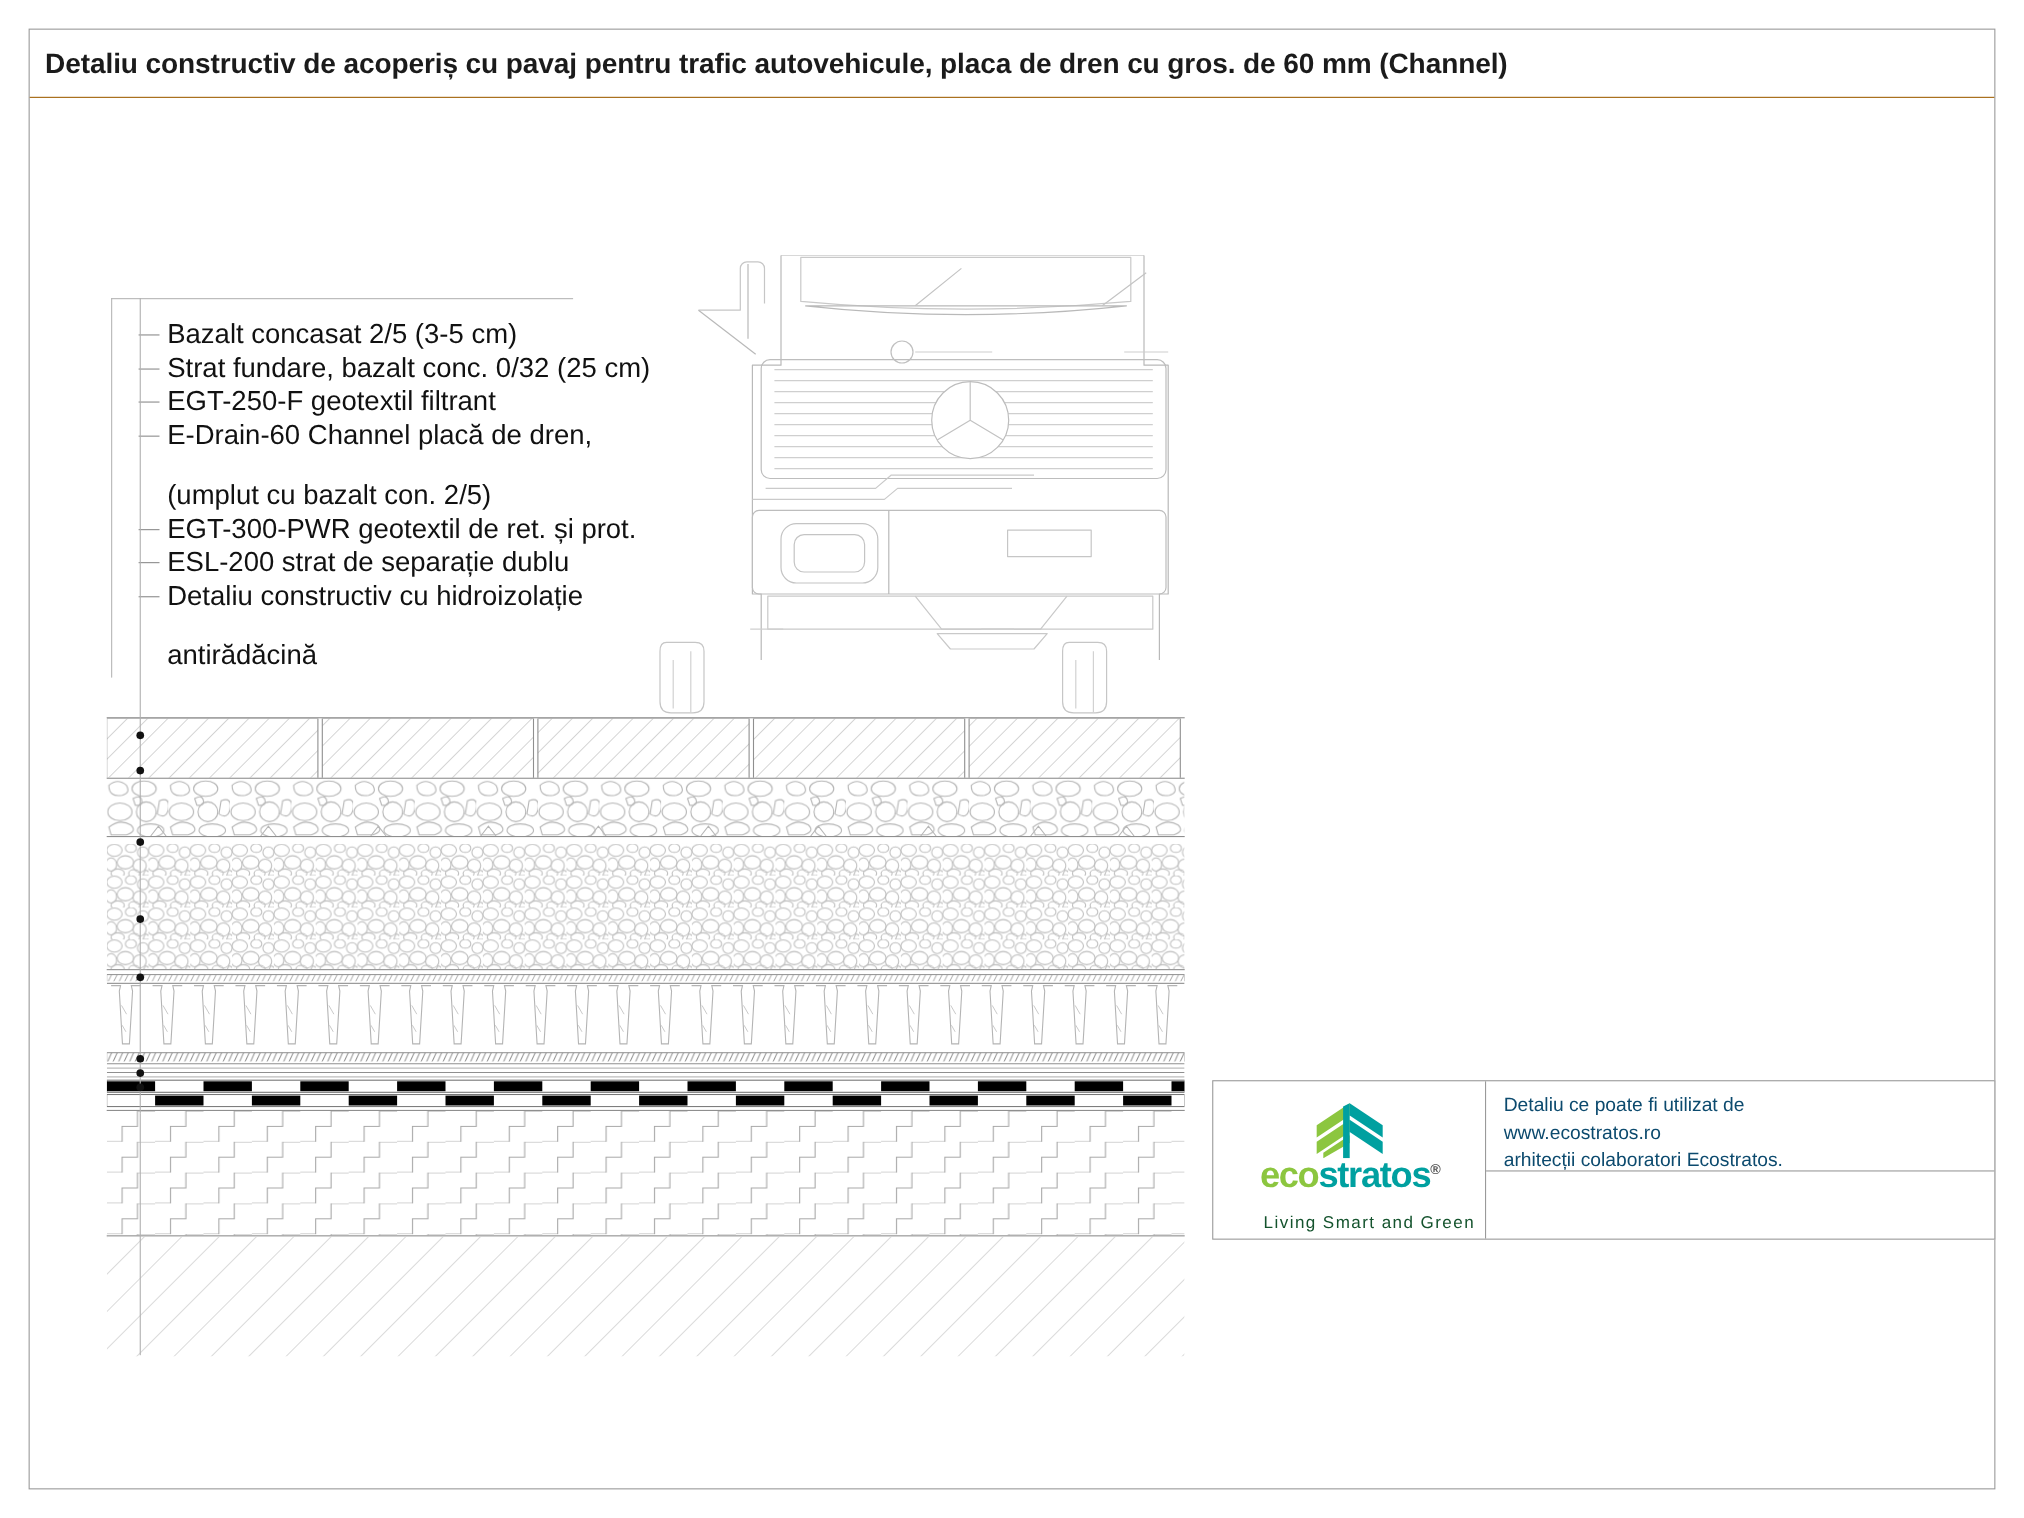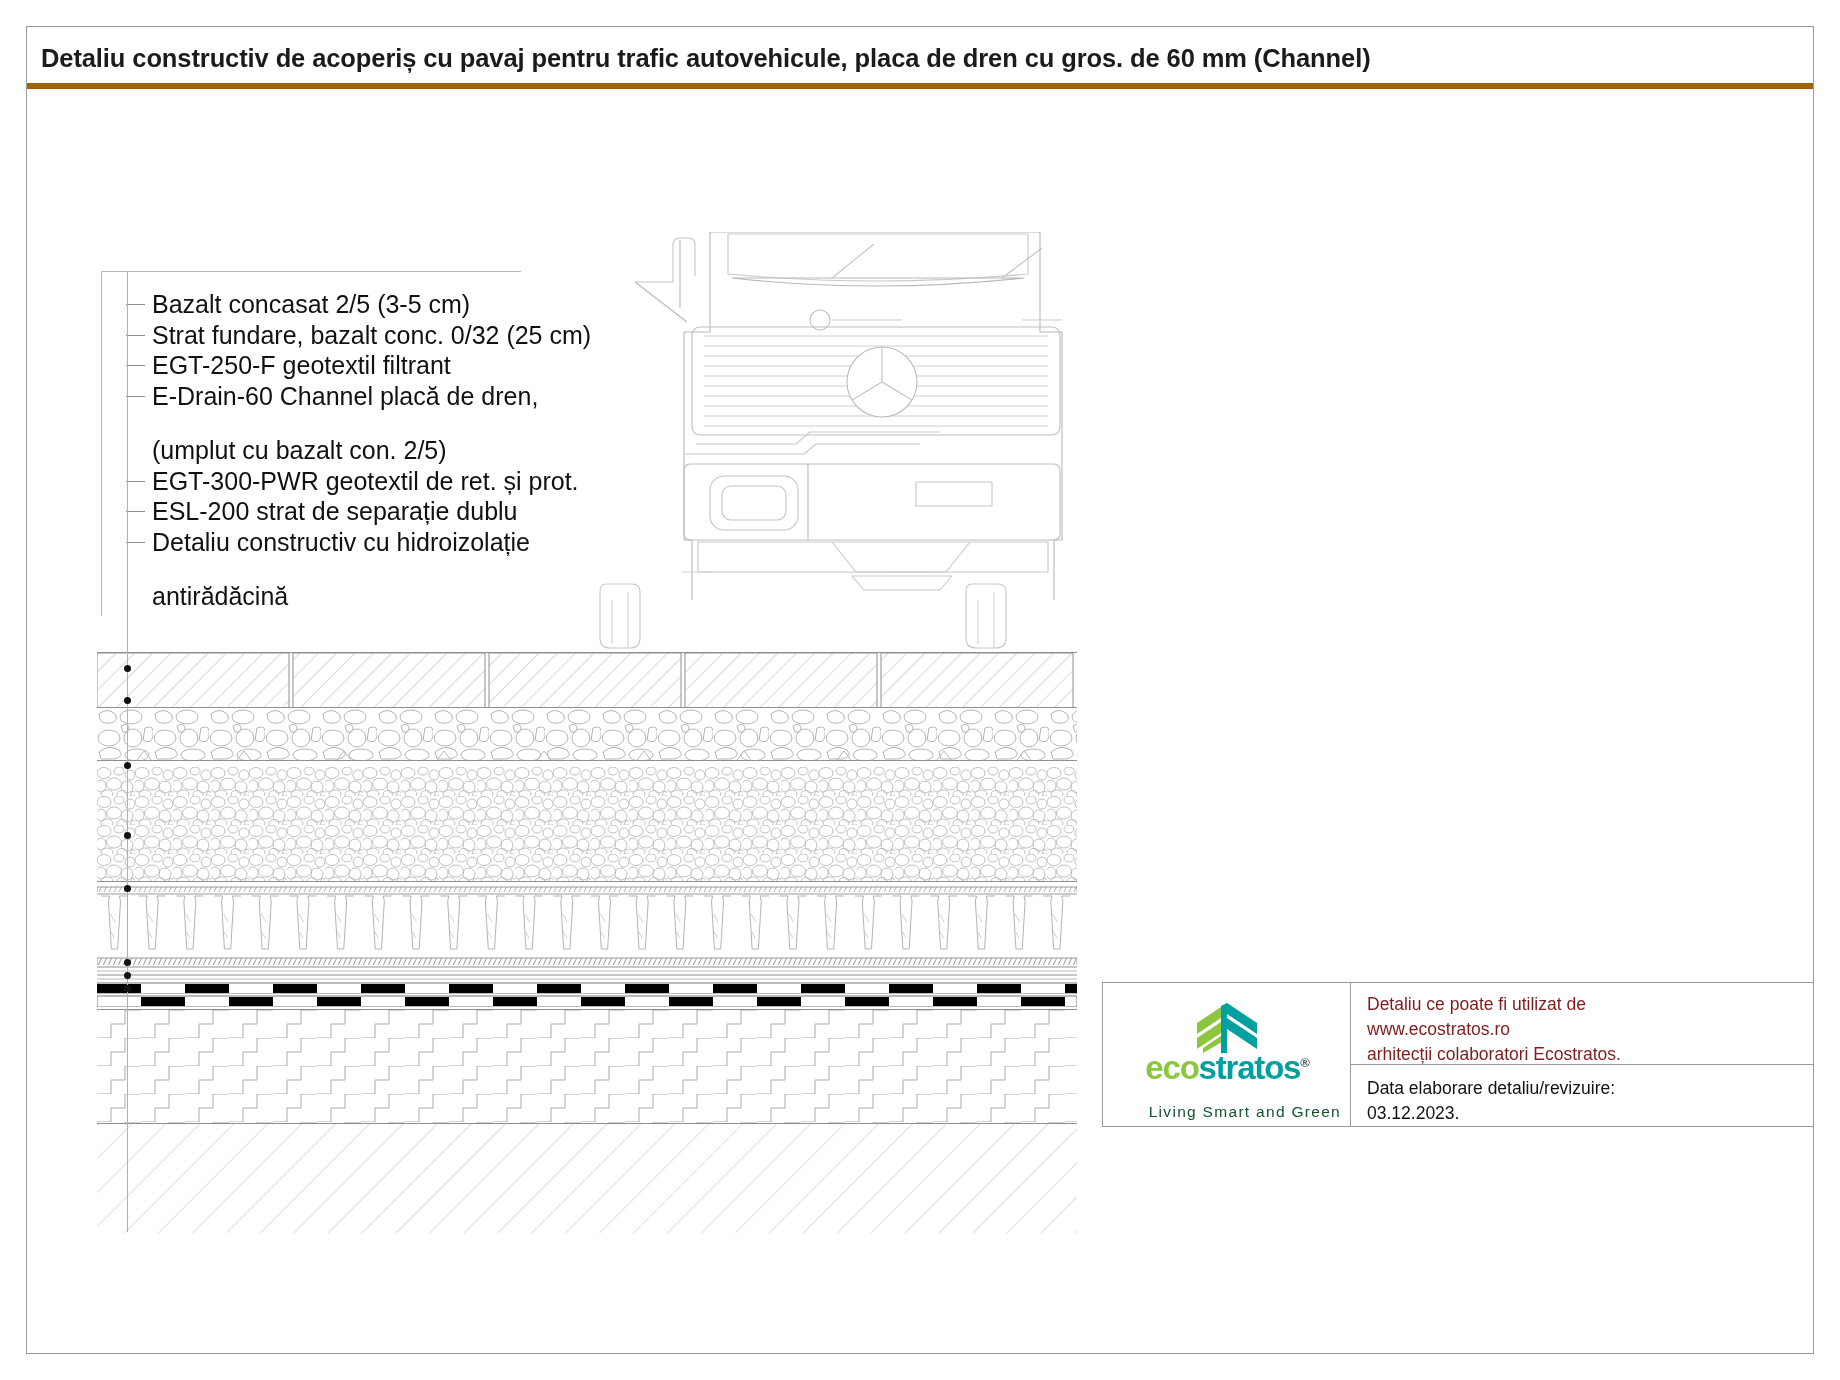--- a/index.html
+++ b/index.html
@@ -20,21 +20,21 @@
     position: absolute;
     left: 26px; top: 26px;
     width: 1788px; height: 1328px;
     border: 1px solid #9a9a9a;
     background: #fff;
   }
   #title-bar {
     position: absolute;
     left: 0; top: 0;
     width: 100%; height: 62px;
-    border-bottom: 6px solid #a16207;
+    border-bottom: 1px solid #a16207;
   }
   #title-text {
     position: absolute;
     left: 14px; top: 17px;
     font-size: 25.5px;
     font-weight: 700;
     color: #1b1b1b;
     letter-spacing: -0.1px;
     white-space: nowrap;
   }
@@ -138,21 +138,21 @@
     border-right: 1px solid #9a9a9a;
     position: relative;
   }
   #tb-right { flex: 1; display: flex; flex-direction: column; }
   #tb-note {
     height: 82px;
     border-bottom: 1px solid #9a9a9a;
     padding: 9px 0 0 16px;
     font-size: 17.5px;
     line-height: 25px;
-    color: #7f1d1d;
+    color: #0c4a6e;
   }
   #tb-date {
     flex: 1;
     padding: 11px 0 0 16px;
     font-size: 17.5px;
     line-height: 25px;
     color: #111;
   }
 
   
@@ -543,21 +543,17 @@
         </div>
         <div id="logo-tag">Living Smart and Green</div>
       </div>
 
       <div id="tb-right">
         <div id="tb-note">
           <div>Detaliu ce poate fi utilizat de</div>
           <div>www.ecostratos.ro</div>
           <div>arhitecții colaboratori Ecostratos.</div>
         </div>
-        <div id="tb-date">
-          <div>Data elaborare detaliu/revizuire:</div>
-          <div>03.12.2023.</div>
-        </div>
       </div>
     </div>
 
   </div>
 </div>
 
 </body></html>

